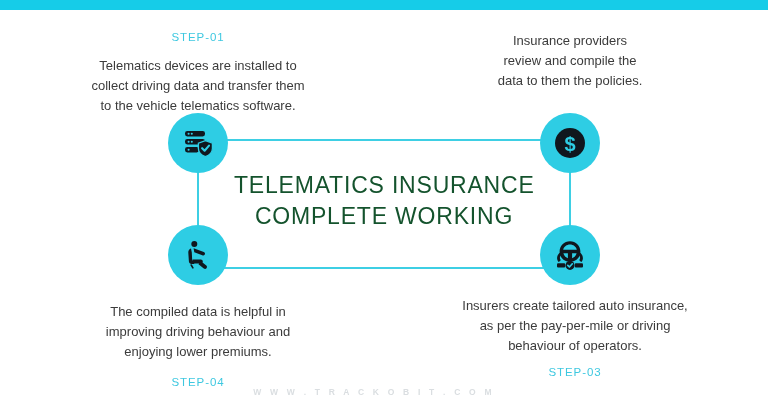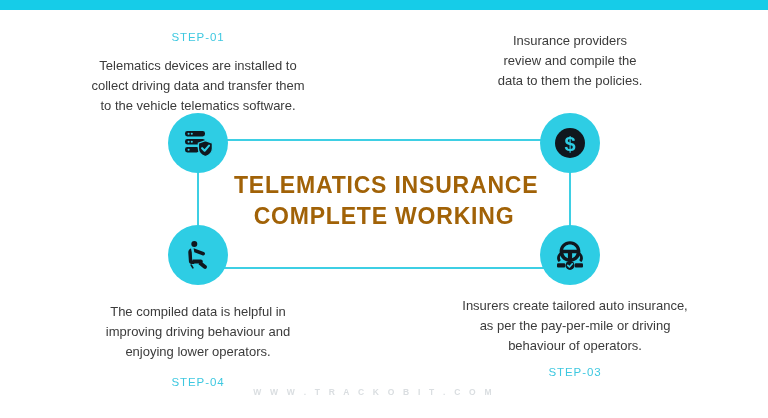--- a/index.html
+++ b/index.html
@@ -42,23 +42,23 @@
   .node-2 { left:540px; top:113px; }
   .node-4 { left:168px; top:225px; }
   .node-3 { left:540px; top:225px; }
 
   
   .center-title {
     position:absolute;
     left:234px; top:170px;
     width:300px;
     text-align:center;
-    color:#a16207;
+    color:#14532d;
     font-size:23px;
-    font-weight:700;
+    font-weight:400;
     letter-spacing:0.8px;
     line-height:1.35;
     z-index:2;
   }
   .center-title .t-line { display:block; white-space:nowrap; }
 
   
   .step { position:absolute; }
   .step-label {
     color:#3ec8e0;
@@ -169,21 +169,21 @@
           <path d="M9.2 26.0 L10.9 28.9" stroke="#10171e" stroke-width="1.6" stroke-linecap="round" fill="none"></path>
         </g>
       </svg>
     </span>
   </div>
 
   <div class="step step-04">
     <div class="step-desc">
       <span>The compiled data is helpful in</span>
       <span>improving driving behaviour and</span>
-      <span>enjoying lower operators.</span>
+      <span>enjoying lower premiums.</span>
     </div>
     <div class="step-label">STEP-04</div>
   </div>
 
   <div class="node node-3">
     <span>
       <svg width="32" height="32" viewBox="0 0 32 32">
         <g fill="#10171e">
           <path d="M16 2.2 C10.2 2.2 5.6 6.8 5.6 12.6 C5.6 18.3 10.2 22.9 16 22.9 C21.8 22.9 26.4 18.3 26.4 12.6 C26.4 6.8 21.8 2.2 16 2.2 Z
                    M16 5.6 C19.3 5.6 22.1 7.8 22.8 10.8 L9.2 10.8 C9.9 7.8 12.7 5.6 16 5.6 Z

